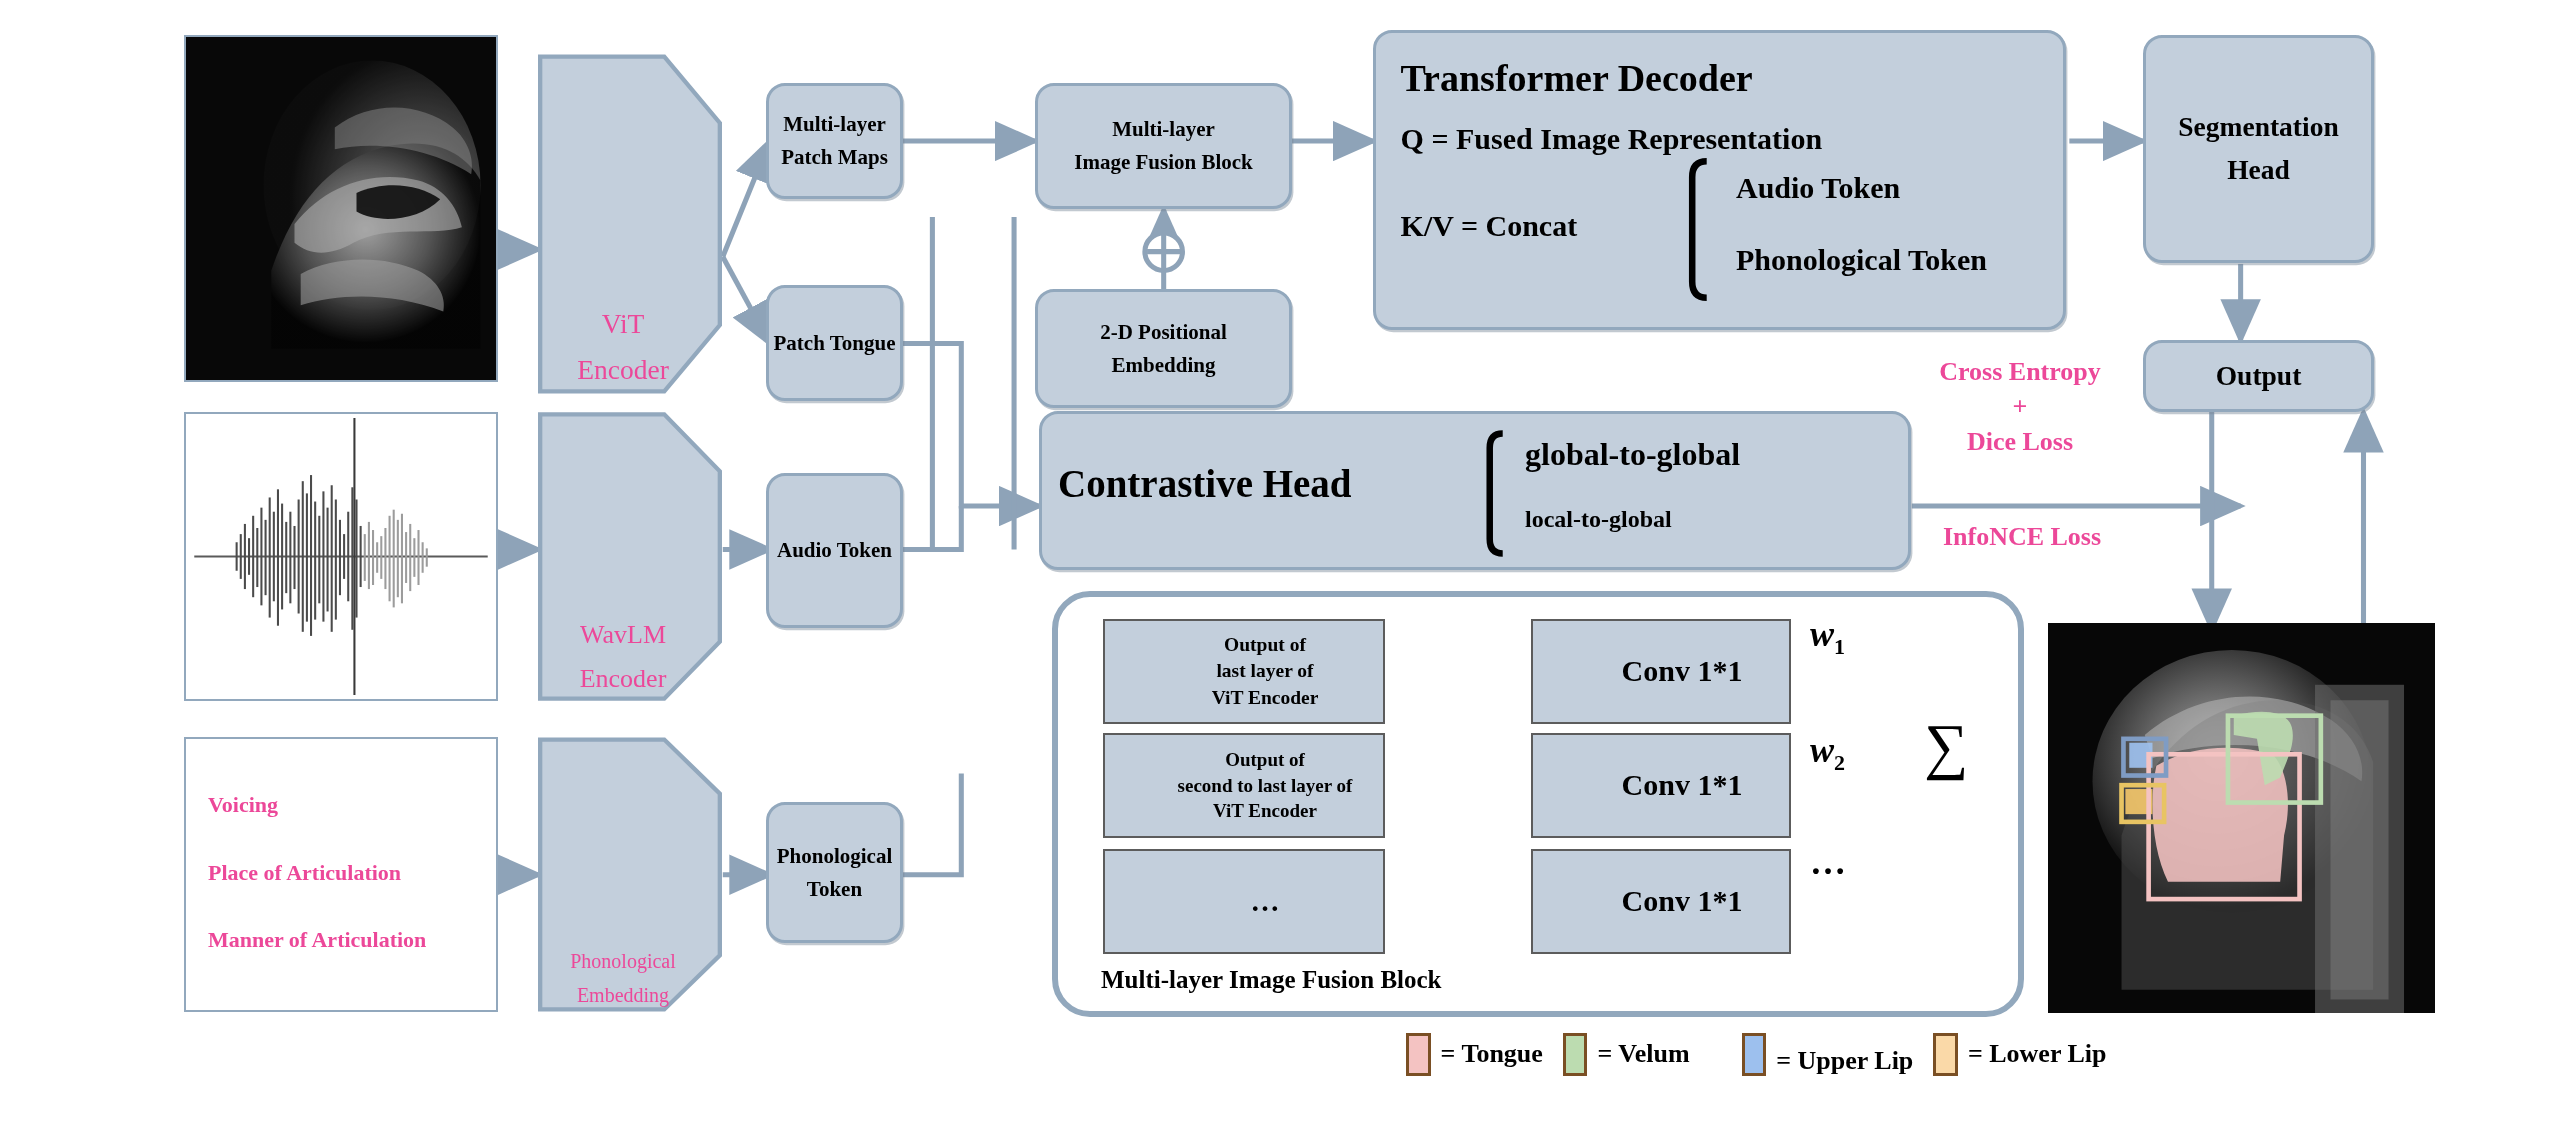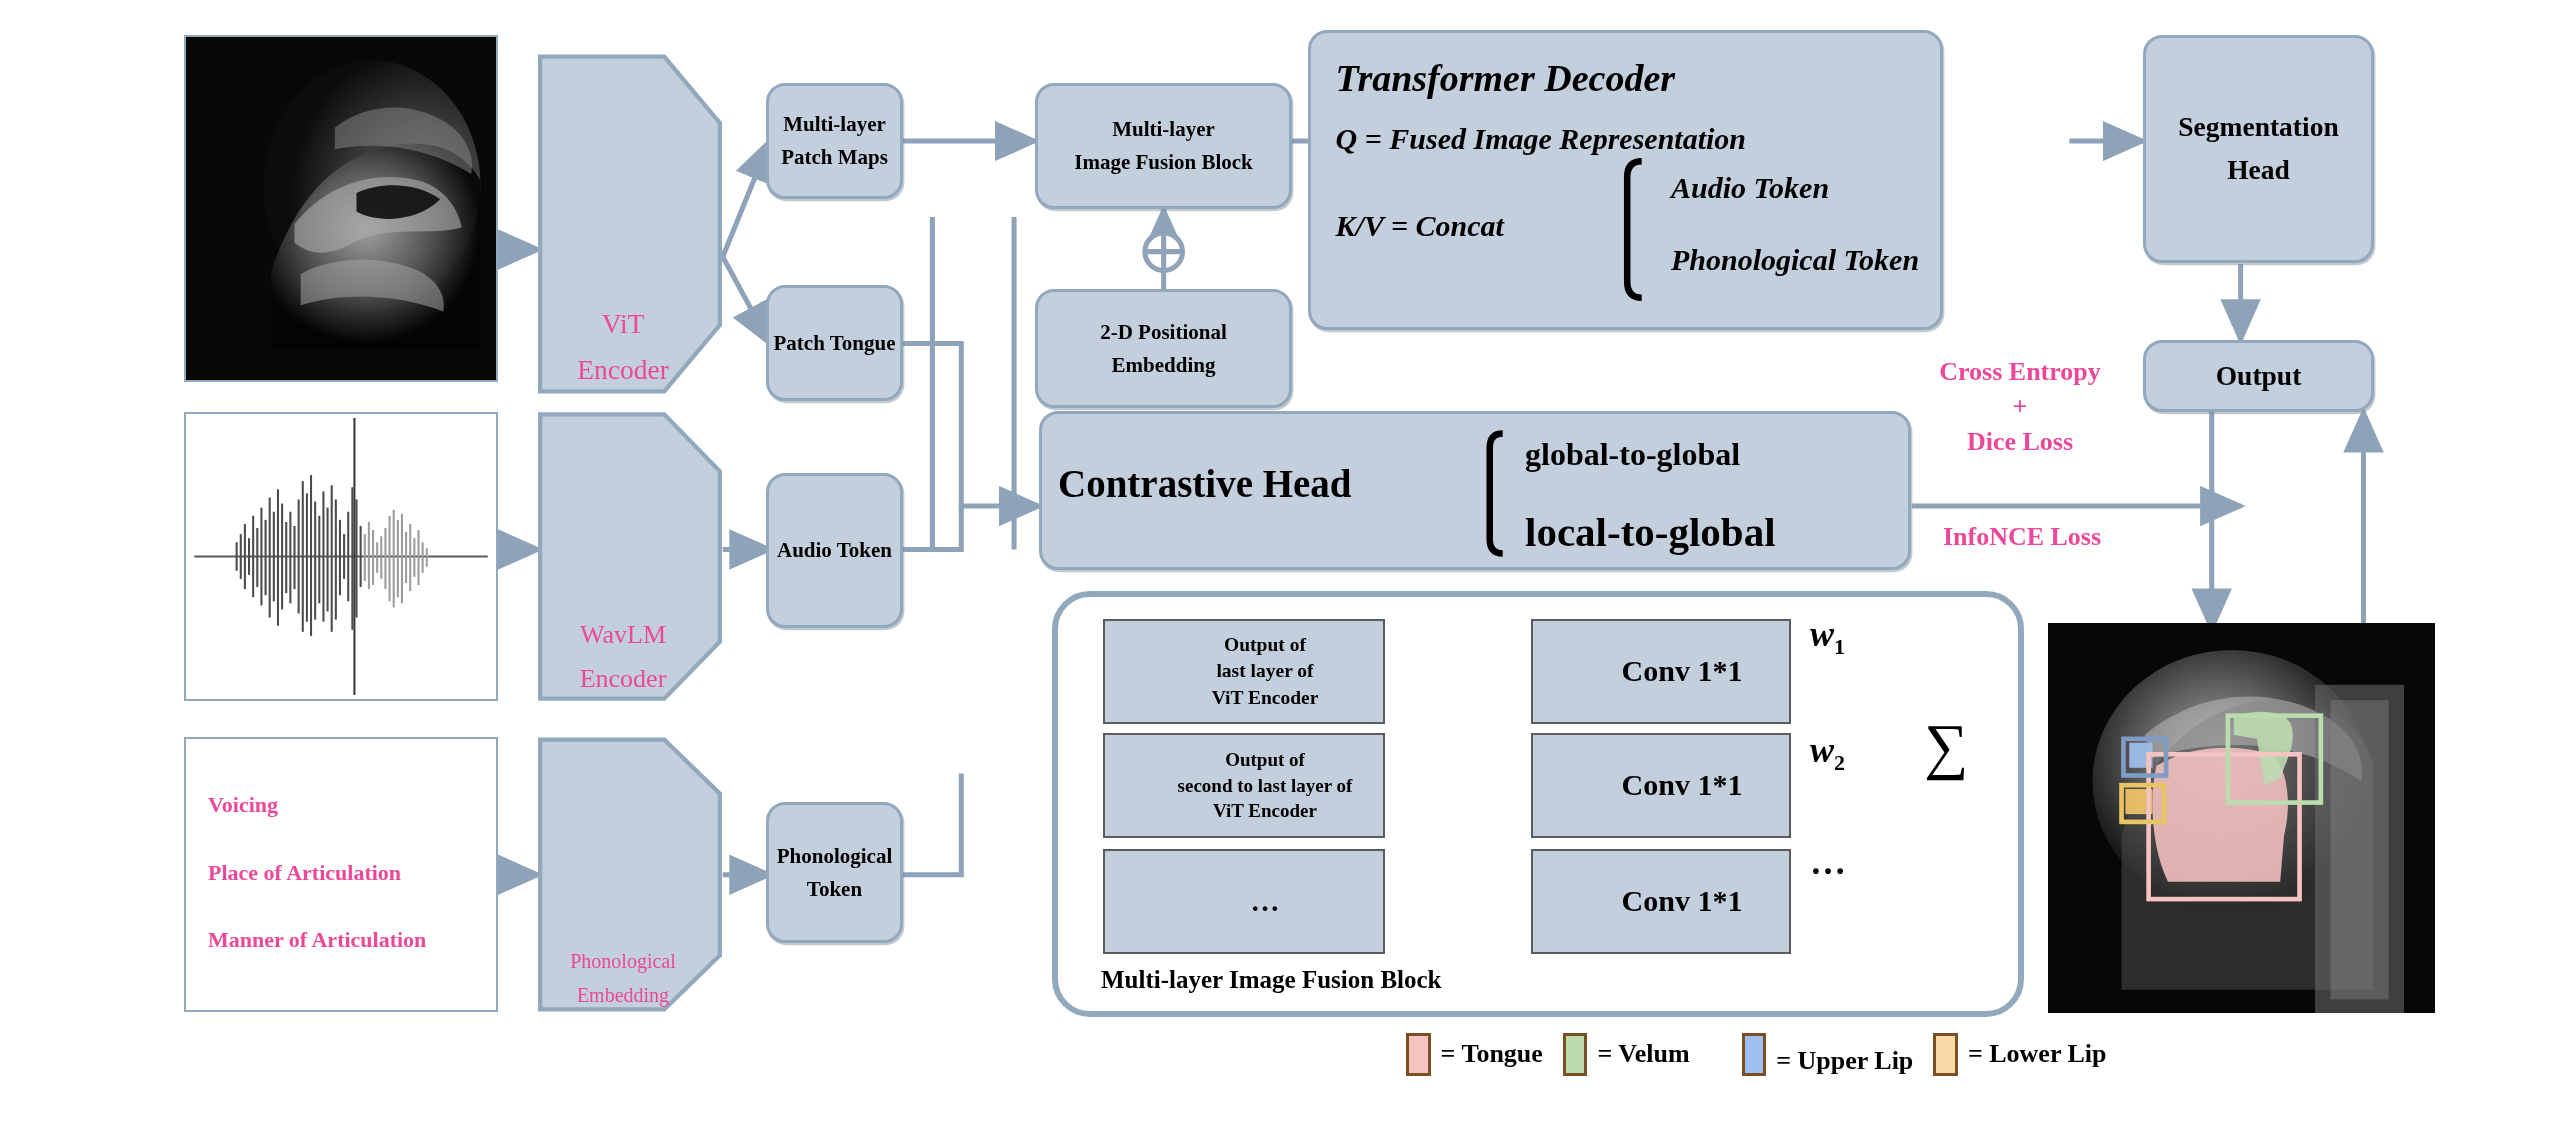--- a/index.html
+++ b/index.html
@@ -239,42 +239,42 @@
   <div class="abs rbox" style="left:1035px;top:83px;width:257px;height:126px;font-size:21px;">
     <span>Multi-layer</span>
     <span>Image Fusion Block</span>
   </div>
 
   <div class="abs rbox" style="left:1035px;top:289px;width:257px;height:119px;font-size:21px;">
     <span>2-D Positional</span>
     <span>Embedding</span>
   </div>
 
-  <div class="abs rbox" style="left:1308px;top:30px;width:635px;height:300px;align-items:flex-start;justify-content:flex-start;font-style:italic;">
+  <div class="abs rbox" style="left:1373px;top:30px;width:693px;height:300px;align-items:flex-start;justify-content:flex-start;">
     <div class="abs" style="left:24.6px;top:16px;font-size:38px;font-weight:bold;">Transformer Decoder</div>
     <div class="abs" style="left:24.6px;top:83px;font-size:30px;font-weight:bold;">Q = Fused Image Representation</div>
     <div class="abs" style="left:24.6px;top:170px;font-size:30px;font-weight:bold;">K/V = Concat</div>
     <div class="abs brace" style="left:306px;top:124px;">
       <svg width="32" height="145" viewBox="0 0 44 200">
         <path d="M34,6 q-20,0 -20,22 L14,172 q0,22 20,22" stroke="#000" stroke-width="9" fill="none"></path>
       </svg>
     </div>
     <div class="abs" style="left:360px;top:132px;font-size:30px;font-weight:bold;">Audio Token</div>
     <div class="abs" style="left:360px;top:204px;font-size:30px;font-weight:bold;">Phonological Token</div>
   </div>
 
   <div class="abs rbox" style="left:1039px;top:411px;width:872px;height:159px;align-items:flex-start;justify-content:flex-start;">
     <div class="abs" style="left:16px;top:40px;font-size:39px;font-weight:bold;">Contrastive Head</div>
     <div class="abs brace" style="left:439px;top:16px;">
       <svg width="29" height="127" viewBox="0 0 40 176">
         <path d="M30,5 q-18,0 -18,20 L12,151 q0,20 18,20" stroke="#000" stroke-width="9" fill="none"></path>
       </svg>
     </div>
     <div class="abs" style="left:483px;top:16px;font-size:32px;font-weight:bold;">global-to-global</div>
-    <div class="abs" style="left:483px;top:87px;font-size:41px;font-weight:bold;text-align:center;">local-to-global</div>
+    <div class="abs" style="left:483px;top:87px;font-size:24px;font-weight:bold;text-align:center;">local-to-global</div>
   </div>
 
   <div class="abs" style="left:1052px;top:591px;width:972px;height:426px;
               border:6.5px solid #92a8bd;border-radius:38px;background:#ffffff;">
 
     <div class="abs sqbox" style="left:45px;top:22px;width:282px;height:105px;font-size:19.5px;">
       <span>Output of</span>
       <span>last layer of</span>
       <span>ViT Encoder</span>
     </div>

